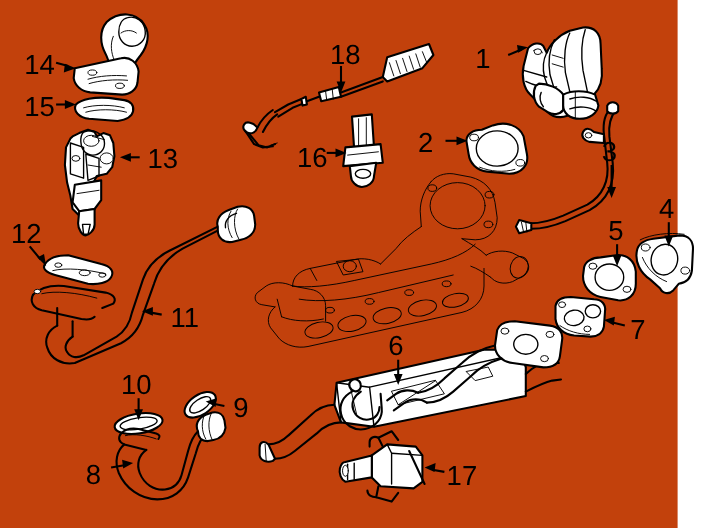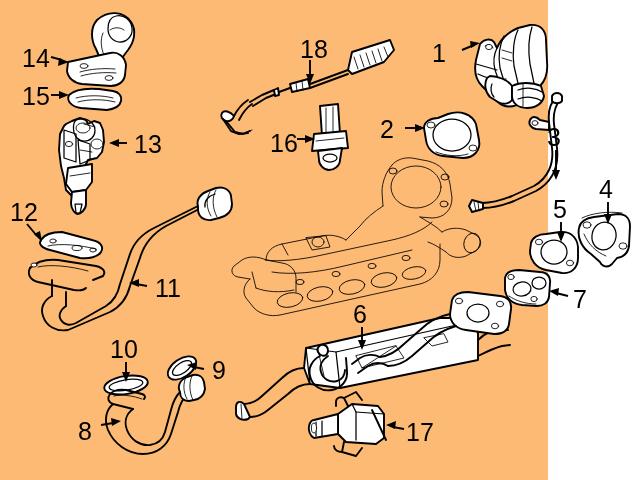--- a/index.html
+++ b/index.html
@@ -1,18 +1,18 @@
 <!DOCTYPE html>
 <html><head>
 <meta charset="utf-8">
 <style>
   html,body{margin:0;padding:0;background:#ffffff;}
   body{width:640px;height:480px;overflow:hidden;
        font-family:"Liberation Sans","DejaVu Sans",sans-serif;}
-  #diagram-root{position:relative;width:548px;height:480px;background:#fdba74;}
+  #diagram-root{position:relative;width:616px;height:480px;background:#c2410c;}
   #parts-svg{position:absolute;left:0;top:0;width:640px;height:480px;}
   .callout-num{font-family:"Liberation Sans","DejaVu Sans",sans-serif;
      font-size:25px;font-weight:400;fill:#000;}
   .ln{fill:none;stroke:#000;stroke-width:1.25;stroke-linecap:round;stroke-linejoin:round;}
   .ln-b{fill:none;stroke:#000;stroke-width:1.9;stroke-linecap:round;stroke-linejoin:round;}
   .ln-t{fill:none;stroke:#000;stroke-width:0.85;stroke-linecap:round;stroke-linejoin:round;}
   .ln-fb{fill:#fff;stroke:#000;stroke-width:1.9;stroke-linejoin:round;stroke-linecap:round;}
   .ln-ft{fill:#fff;stroke:#000;stroke-width:0.85;stroke-linejoin:round;stroke-linecap:round;}
   .leader{fill:none;stroke:#000;stroke-width:1.9;stroke-linecap:butt;}
   .arrowhead{fill:#000;stroke:none;}

